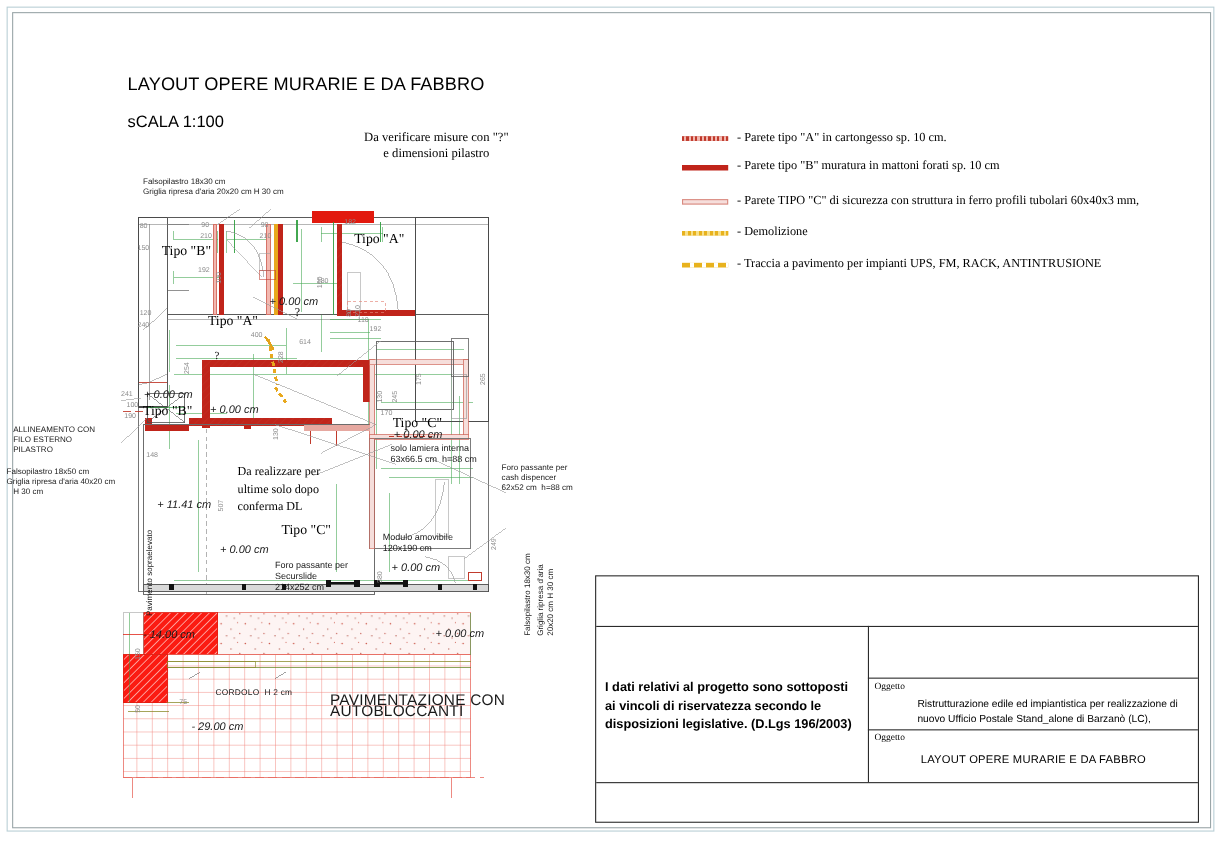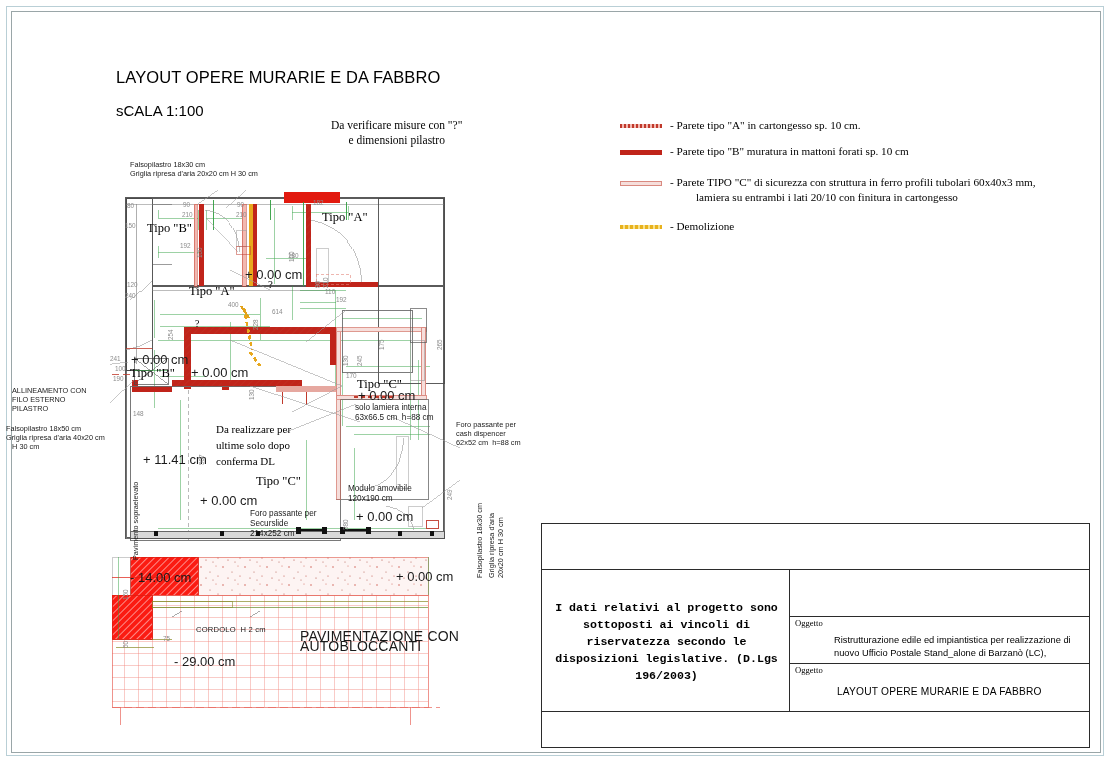--- a/index.html
+++ b/index.html
@@ -118,21 +118,21 @@
   }
   .ann-serif {
     position: absolute;
     font-family: "Liberation Serif", serif;
     font-size: 11px;
     line-height: 14px;
     color: #000;
     white-space: pre;
   }
   .ann-serif.big { font-size: 12.5px; line-height: 16px; }
-  .ann.lvl { font-size: 13px; }
+  .ann.lvl { font-size: 10px; font-style: italic; }
   .vert {
     transform-origin: 0 0;
     transform: rotate(-90deg);
   }
   .dim {
     position: absolute;
     font-size: 6.4px;
     color: #8c8c8c;
     font-family: "Liberation Sans", sans-serif;
     white-space: pre;
@@ -160,27 +160,26 @@
     width: 0;
     border-left: 1.3px solid #2b2b2b;
   }
   #tb-privacy {
     position: absolute;
     left: 2px; top: 47px;
     width: 245px; height: 140px;
     display: flex;
     align-items: center;
     justify-content: center;
-    text-align: center;
+    text-align: left;
     font-size: 11.6px;
     font-weight: bold;
     line-height: 17px;
     padding: 0 6px;
     box-sizing: border-box;
-    font-family: Liberation Mono, monospace;
   }
   #tb-progetto-label, #tb-oggetto-label {
     position: absolute;
     font-family: "Liberation Serif", serif;
     font-size: 8.6px;
   }
   #tb-progetto-value {
     position: absolute;
     font-size: 9.3px;
     line-height: 13px;
@@ -214,29 +213,32 @@
 
   <div class="legend-row">
     <div class="legend-swatch sw-b"></div>
     <div class="legend-text">- Parete tipo "B" muratura in mattoni forati sp. 10 cm</div>
   </div>
 
   <div class="legend-row" style="margin-top:16px;margin-bottom:14px;">
     <div class="legend-swatch sw-c"></div>
     <div class="legend-text">
       <span>- Parete TIPO "C" di sicurezza con struttura in ferro profili tubolari 60x40x3 mm,</span>
-      <span class="cont">lamiera su entrambi i lati 20/10 con finitura in cartongesso</span>
     </div>
   </div>
 
   <div class="legend-row" style="margin-bottom:14px;">
     <div class="legend-swatch sw-d"></div>
     <div class="legend-text">- Demolizione</div>
   </div>
 
+  <div class="legend-row">
+    <div class="legend-swatch sw-e"></div>
+    <div class="legend-text">- Traccia a pavimento per impianti UPS, FM, RACK, ANTINTRUSIONE</div>
+  </div>
 </div>
 
 <div id="plan">
 <svg width="350" height="380" viewBox="0 0 350 380" xmlns="http://www.w3.org/2000/svg">
   <defs>
     <pattern id="hatchRed" width="5" height="5" patternTransform="rotate(45)" patternUnits="userSpaceOnUse">
       <line x1="0" y1="0" x2="0" y2="5" stroke="#c0392b" stroke-width="1.6"></line>
     </pattern>
   </defs>
   <g stroke-linecap="butt" shape-rendering="crispEdges">

